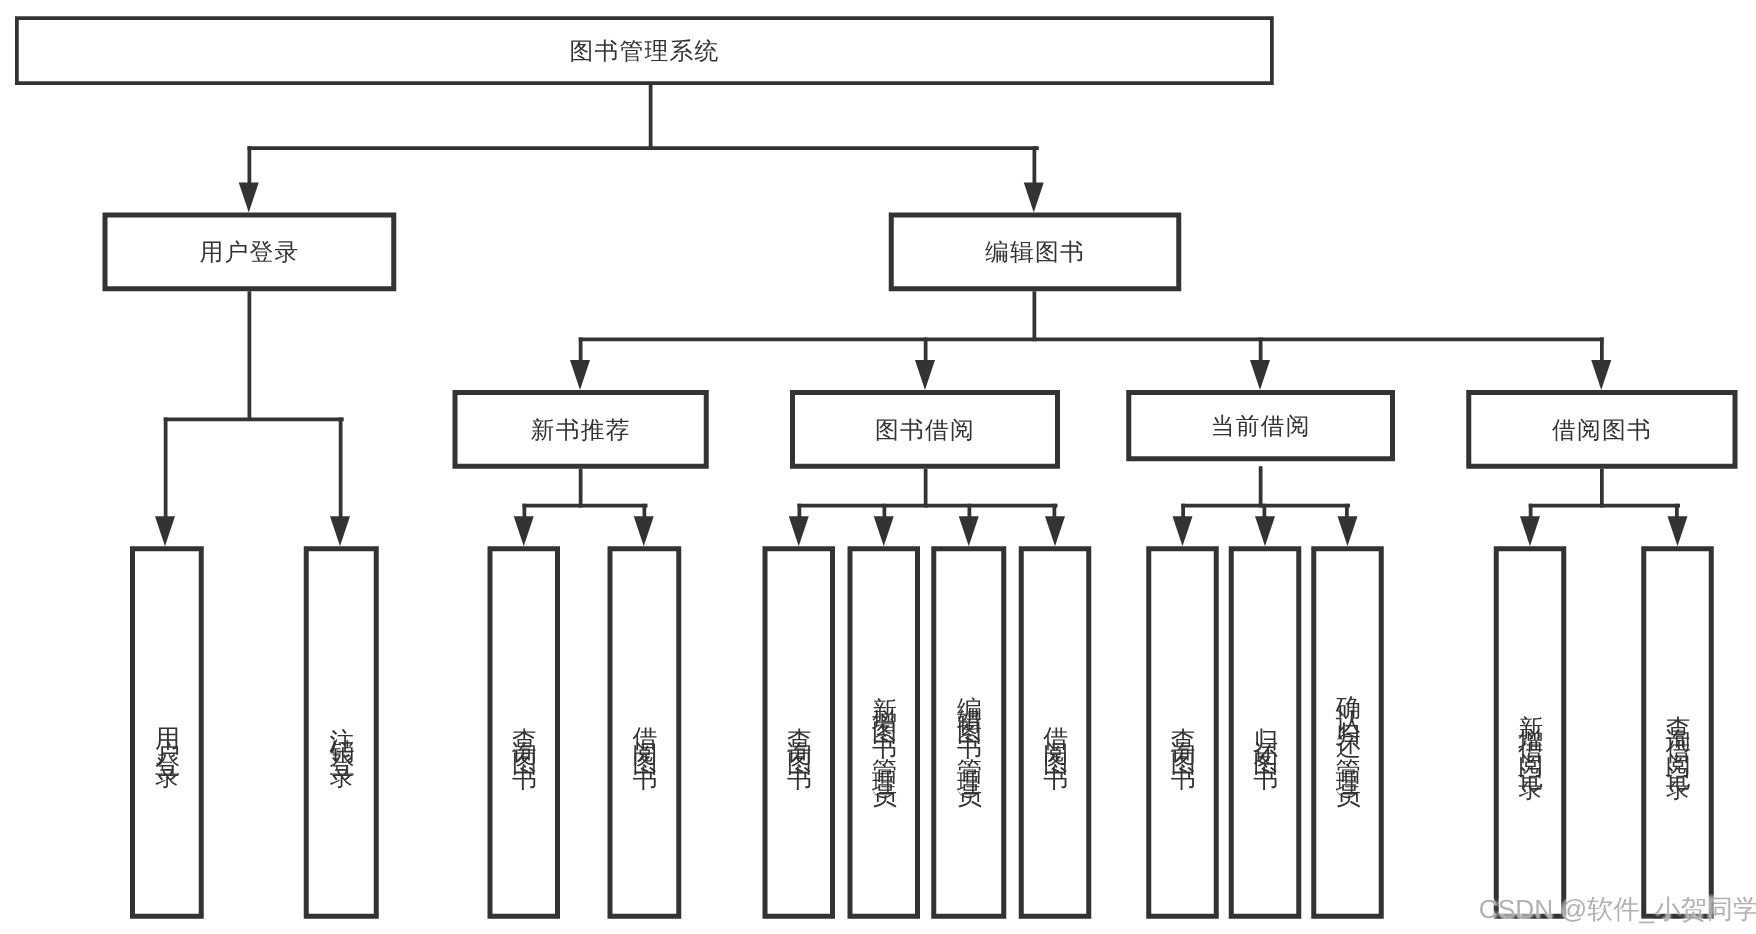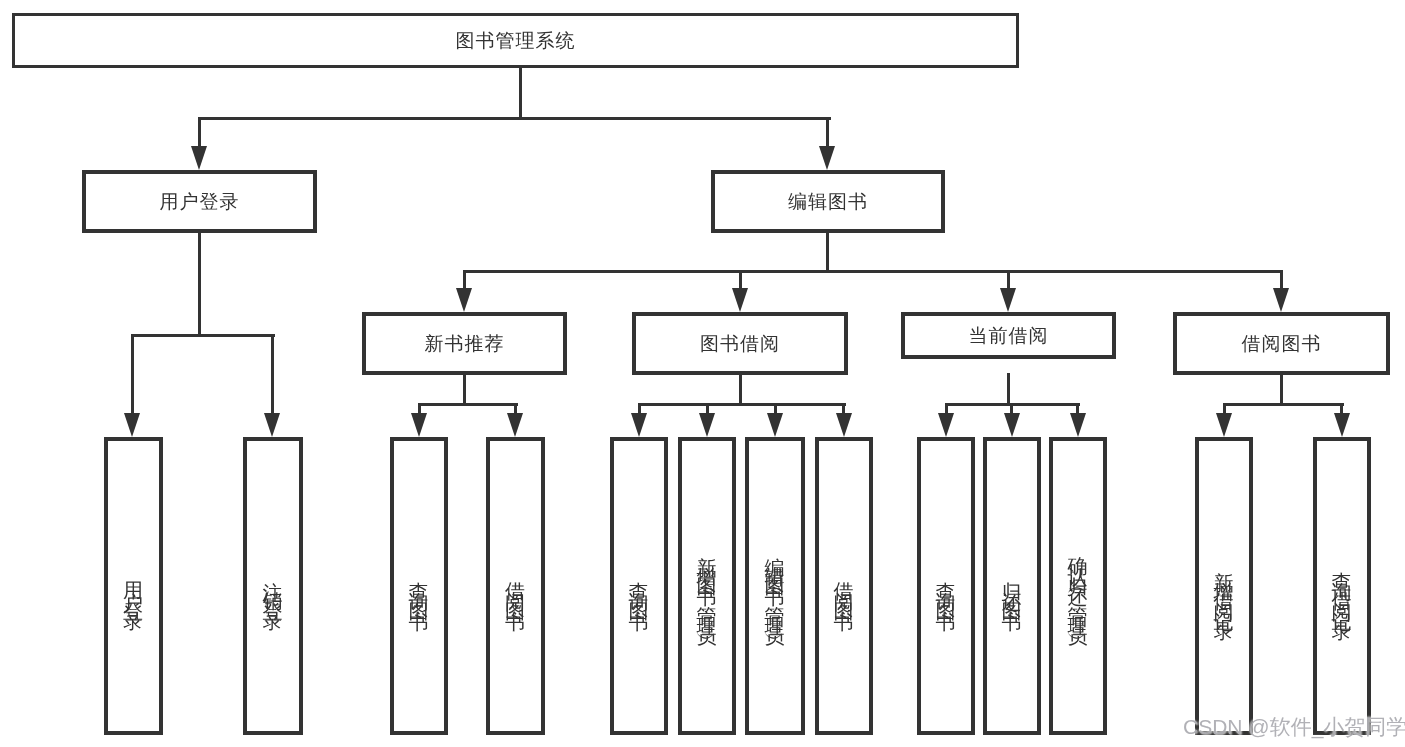--- a/index.html
+++ b/index.html
@@ -96,21 +96,21 @@
   <div class="node" style="left:711px;top:170px;width:234px;height:63px">
     <span class="lbl">编辑图书</span>
   </div>
 
   <div class="node" style="left:362px;top:312px;width:205px;height:63px">
     <span class="lbl">新书推荐</span>
   </div>
   <div class="node" style="left:632px;top:312px;width:216px;height:63px">
     <span class="lbl">图书借阅</span>
   </div>
-  <div class="node" style="left:901px;top:312px;width:215px;height:47px">
+  <div class="node" style="left:901px;top:312px;width:215px;height:57px">
     <span class="lbl">当前借阅</span>
   </div>
   <div class="node" style="left:1173px;top:312px;width:217px;height:63px">
     <span class="lbl">借阅图书</span>
   </div>
 
   <div class="leaf" style="left:104px;top:437px;width:59px;height:298px">
     <span class="vtext">用户登录</span>
   </div>
   <div class="leaf" style="left:243px;top:437px;width:60px;height:298px">

